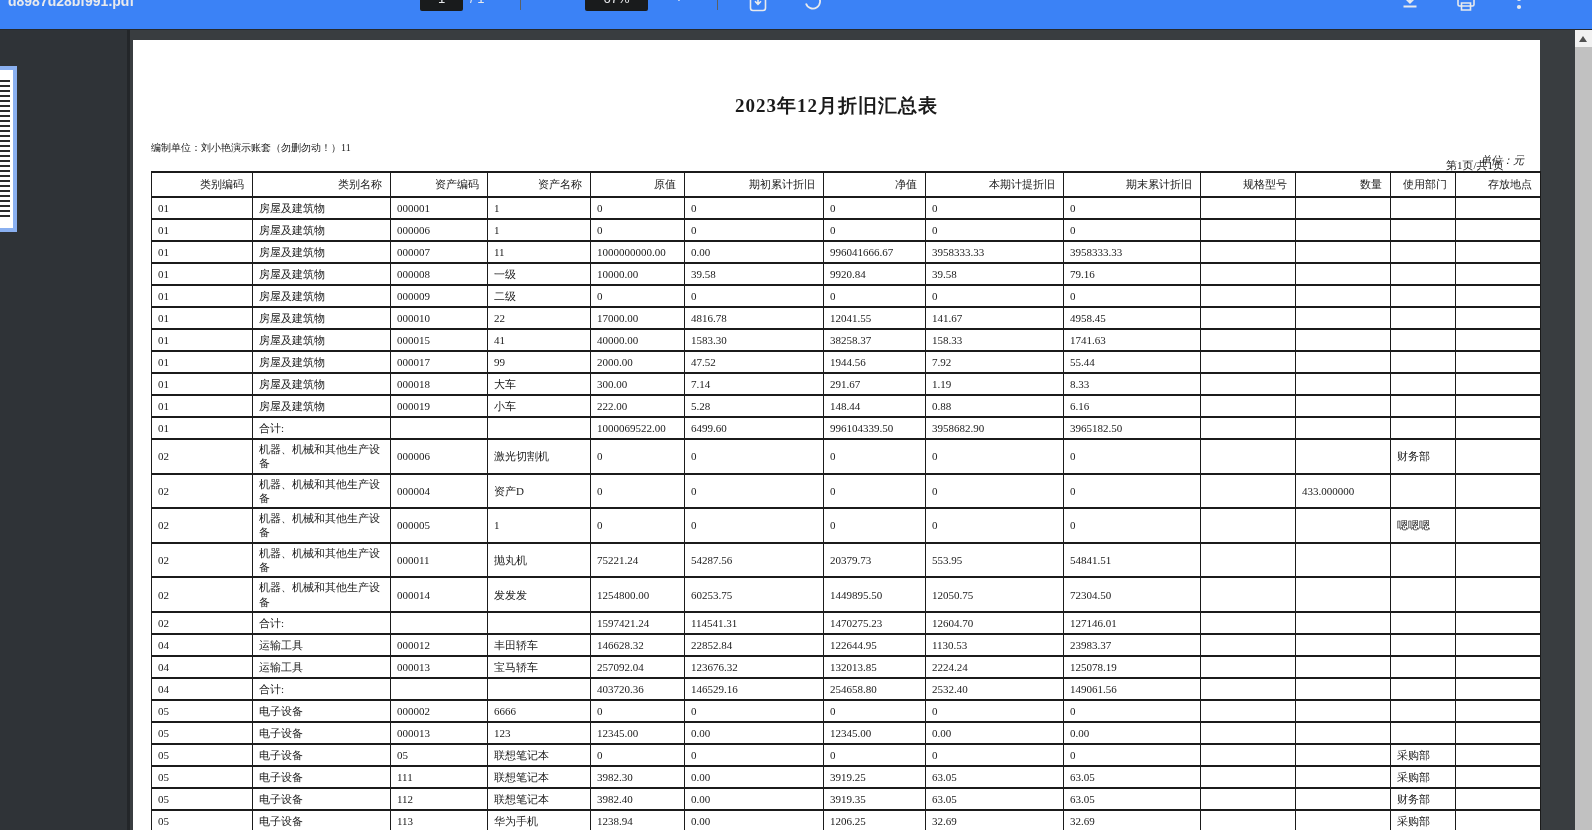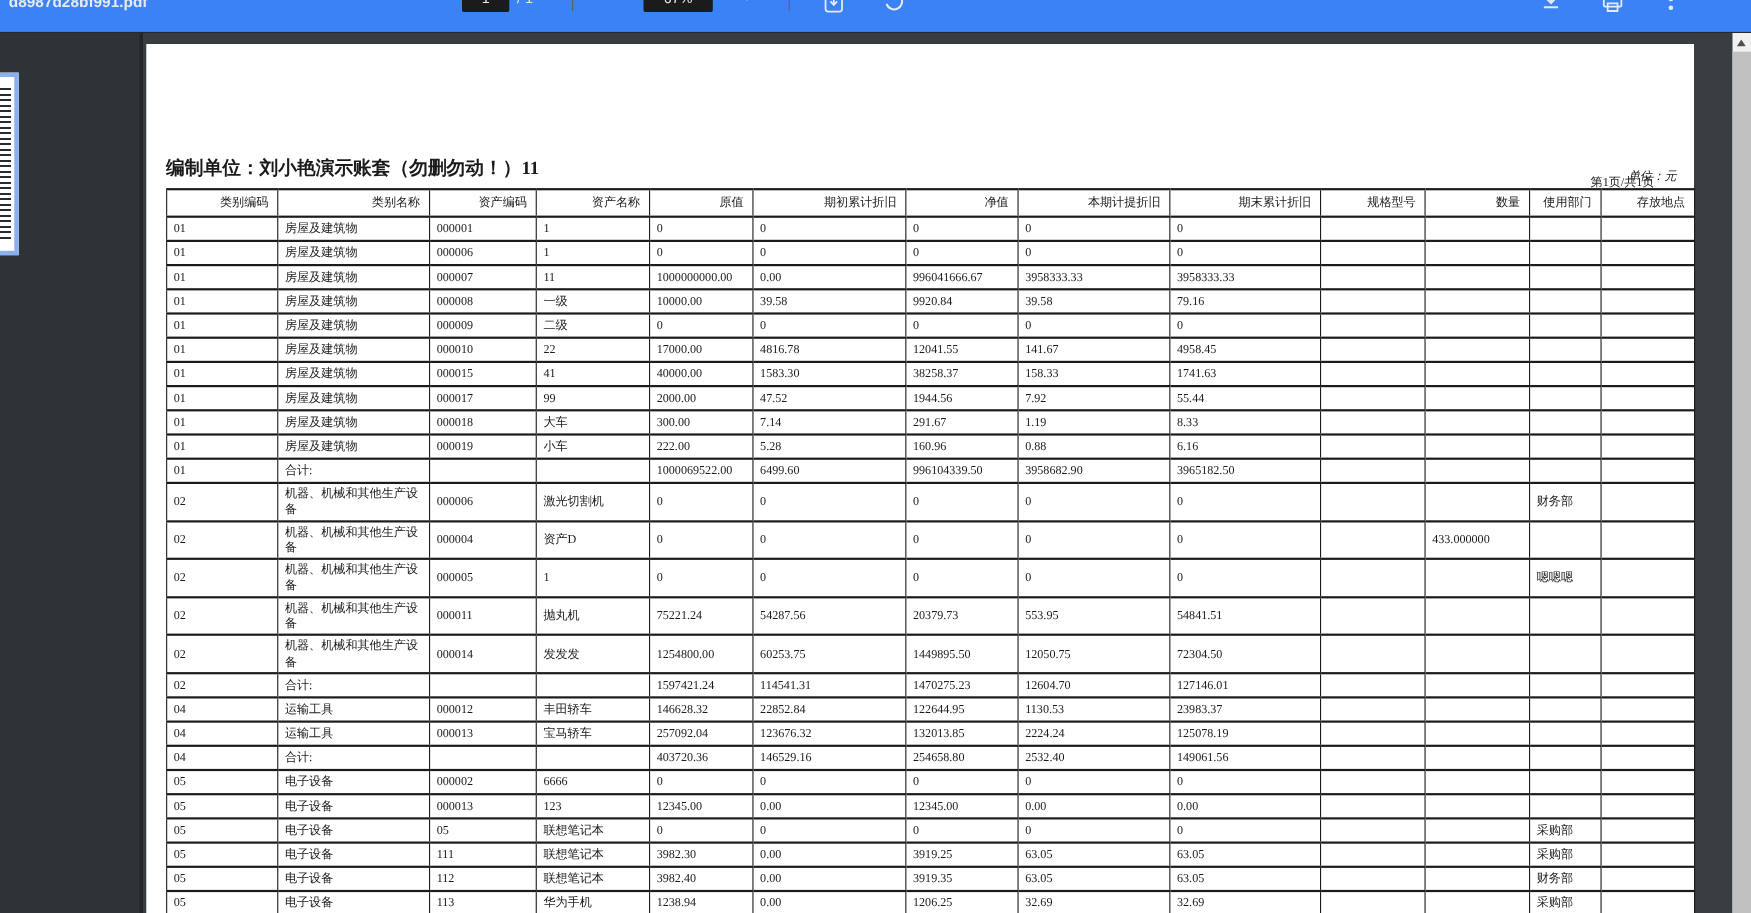--- a/index.html
+++ b/index.html
@@ -36,21 +36,21 @@
                  background:repeating-linear-gradient(to bottom,#2b2b2b 0 2px,#ffffff 2px 5px); }
 
   
   .viewer { position:absolute; left:133px; top:30px; width:1459px; height:800px; background:#393d40; }
   .page { position:absolute; left:0px; top:10px; width:1407px; height:1080px; background:#ffffff;
           color:#1a1a1a; font-family:"Liberation Serif", serif; }
 
   .doc-title { position:absolute; top:53px; left:0; width:100%; text-align:center;
                font-size:19px; font-weight:bold; letter-spacing:1px; }
   .doc-pageinfo { position:absolute; top:86px;  right:36px; font-size:11px;margin-top:32px; }
-  .doc-prepared { position:absolute; top:101px; left:18px;  font-size:17px;font-weight:bold; }
+  .doc-prepared { position:absolute; top:101px; left:18px;  font-size:10px; }
   .doc-unit     { position:absolute; top:113px; right:16px; font-size:11px;font-style:italic; }
 
   .dep-table { position:absolute; left:18px; top:131px; width:1389px;
                border-collapse:collapse; table-layout:fixed; font-size:11px; }
   .dep-table th, .dep-table td {
       border-left:1px solid #1b1b1b; border-right:1px solid #1b1b1b;
       border-top:2px solid #1b1b1b;  border-bottom:2px solid #1b1b1b;
       padding:2px 8px 2px 6px; line-height:1.3; vertical-align:middle;
       overflow:hidden; word-break:break-all; }
   .dep-table th { font-weight:normal; text-align:right; height:25px; font-size:11px; }
@@ -126,20 +126,21 @@
 </div>
 
 <div class="sidebar">
   <div class="thumb">
     <div class="thumb-lines"></div>
   </div>
 </div>
 
 <div class="viewer">
   <div class="page">
+    <div class="doc-title">2023年12月折旧汇总表</div>
     <div class="doc-pageinfo">第1页/共1页</div>
     <div class="doc-prepared">编制单位：刘小艳演示账套（勿删勿动！）11</div>
     <div class="doc-unit">单位：元</div>
 
     <table class="dep-table">
       <colgroup id="cols">
           <col style="width: 101px;">
           <col style="width: 138px;">
           <col style="width: 97px;">
           <col style="width: 103px;">
@@ -317,21 +318,21 @@
             <td></td>
           </tr>
 
           <tr>
             <td>01</td>
             <td>房屋及建筑物</td>
             <td>000019</td>
             <td>小车</td>
             <td>222.00</td>
             <td>5.28</td>
-            <td>160.96</td>
+            <td>148.44</td>
             <td>0.88</td>
             <td>6.16</td>
             <td></td>
             <td></td>
             <td></td>
             <td></td>
           </tr>
 
           <tr>
             <td>01</td>

